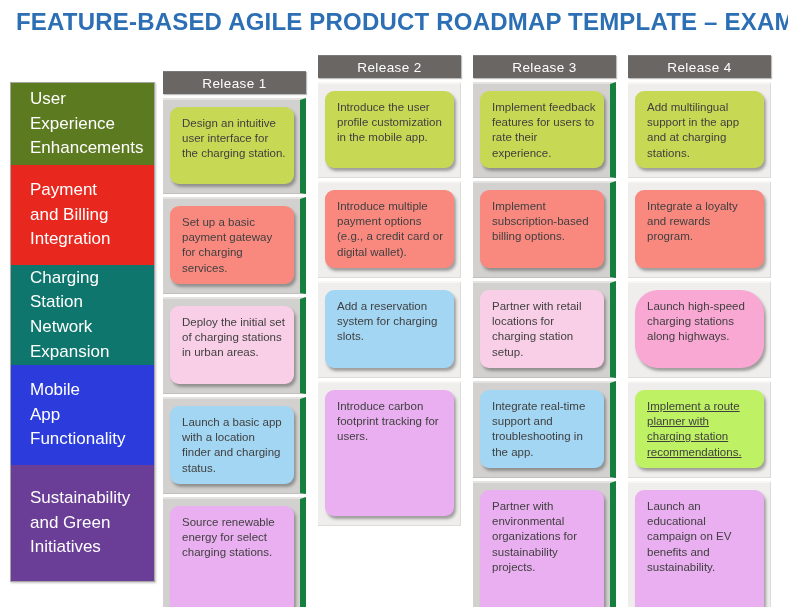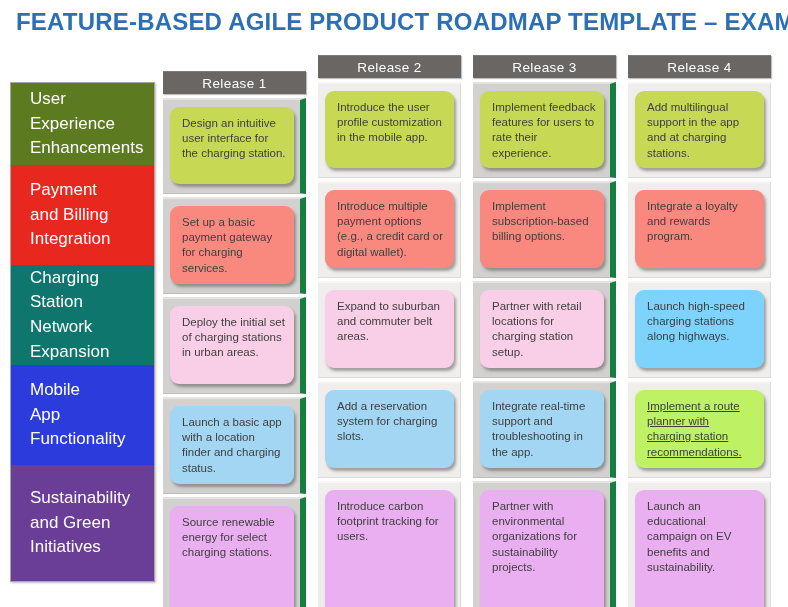--- a/index.html
+++ b/index.html
@@ -111,23 +111,20 @@
     </div>
 
     <div class="col light colpos1">
       <div class="colheader">Release 2</div>
       <div class="cell c0">
         <div class="note" style="background: rgb(199, 217, 84);">Introduce the user profile customization in the mobile app.</div>
       </div>
       <div class="cell c1">
         <div class="note" style="background: rgb(249, 137, 127);">Introduce multiple payment options (e.g., a credit card or digital wallet).</div>
       </div>
-      <div class="cell c2">
-        <div class="note" style="background: rgb(249, 207, 231);">Expand to suburban and commuter belt areas.</div>
-      </div>
       <div class="cell c3">
         <div class="note" style="background: rgb(163, 214, 243);">Add a reservation system for charging slots.</div>
       </div>
       <div class="cell c4">
         <div class="note" style="background: rgb(233, 175, 240);">Introduce carbon footprint tracking for users.</div>
       </div>
     </div>
 
     <div class="col dark colpos2">
       <div class="colheader">Release 3</div>
@@ -150,21 +147,21 @@
 
     <div class="col light colpos3">
       <div class="colheader">Release 4</div>
       <div class="cell c0">
         <div class="note" style="background: rgb(199, 217, 84);">Add multilingual support in the app and at charging stations.</div>
       </div>
       <div class="cell c1">
         <div class="note" style="background: rgb(249, 137, 127);">Integrate a loyalty and rewards program.</div>
       </div>
       <div class="cell c2">
-        <div class="note" style="background: #7dd3fc;">Launch high-speed charging stations along highways.</div>
+        <div class="note" style="background: #f9a8d4; border-radius: 23px;">Launch high-speed charging stations along highways.</div>
       </div>
       <div class="cell c3">
         <div class="note" style="background: #bef264; text-decoration: underline;">Implement a route planner with charging station recommendations.</div>
       </div>
       <div class="cell c4">
         <div class="note" style="background: rgb(233, 175, 240);">Launch an educational campaign on EV benefits and sustainability.</div>
       </div>
     </div>
 
   </div>

